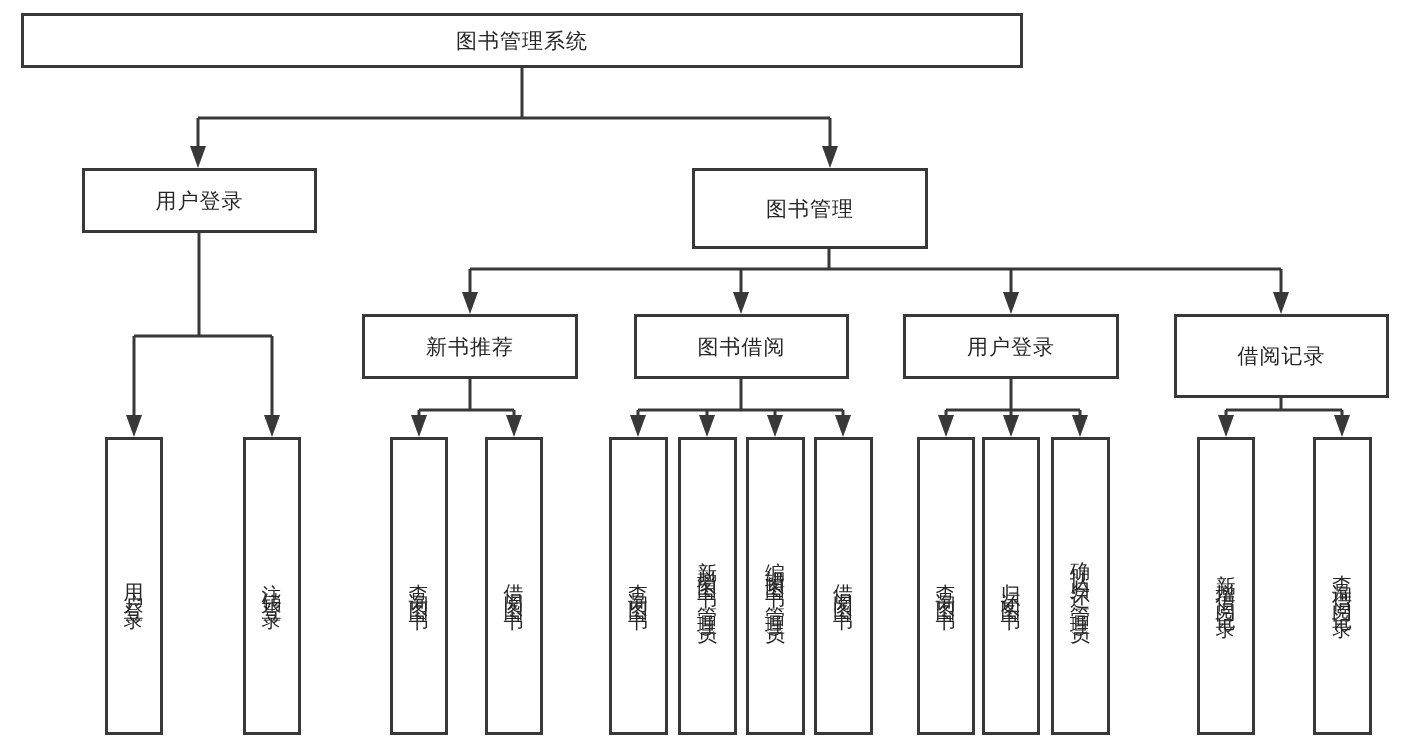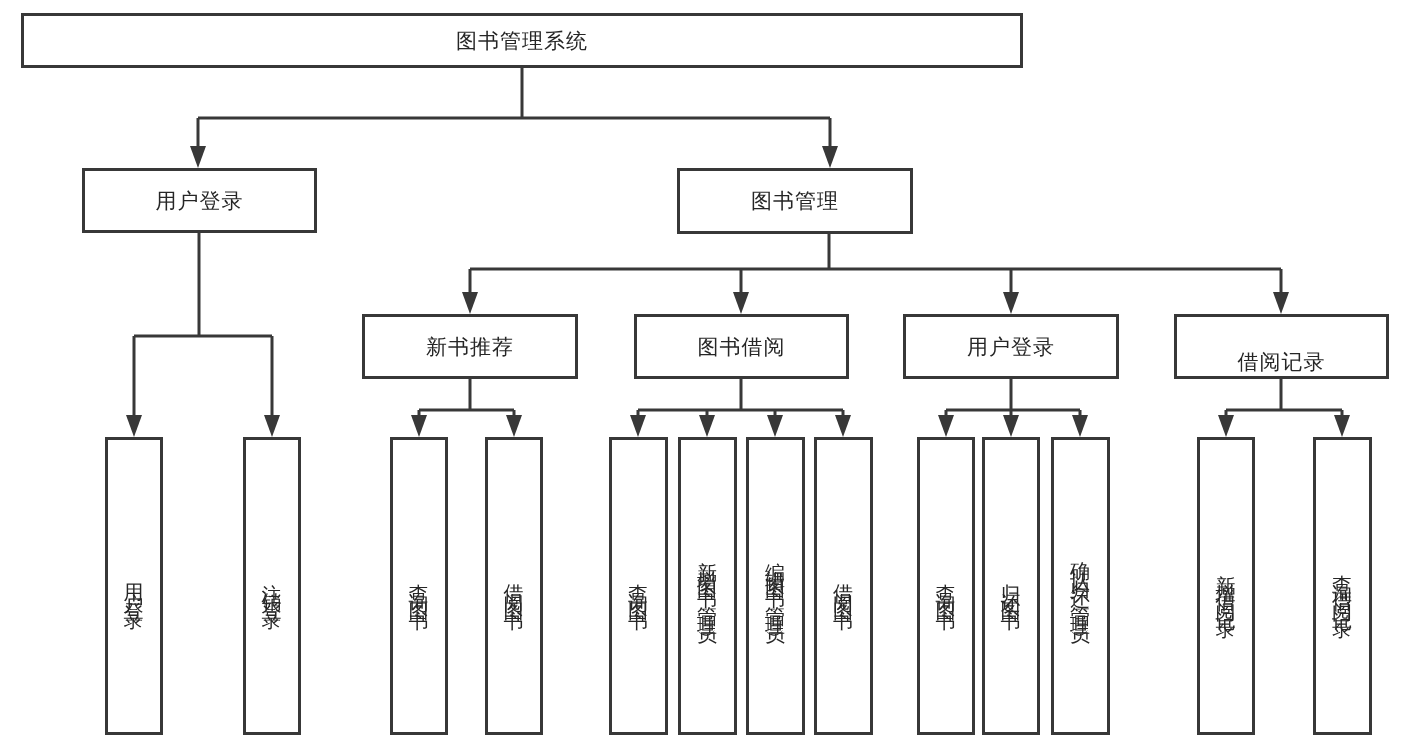--- a/index.html
+++ b/index.html
@@ -72,34 +72,34 @@
     <polygon points="1334,415 1350,415 1342,437"></polygon>
   </svg>
 
   <div class="node" style="left:21px;top:13px;width:1002px;height:55px;">
     <span class="lbl">图书管理系统</span>
   </div>
 
   <div class="node" style="left:82px;top:168px;width:235px;height:65px;">
     <span class="lbl">用户登录</span>
   </div>
-  <div class="node" style="left:677px;top:168px;width:236px;height:66px;text-align:center;">
+  <div class="node" style="left:692px;top:168px;width:236px;height:81px;text-align:center;">
     <span class="lbl">图书管理</span>
   </div>
 
   <div class="node" style="left:634px;top:314px;width:215px;height:65px;">
     <span class="lbl">图书借阅</span>
   </div>
   <div class="node" style="left:362px;top:314px;width:216px;height:65px;">
     <span class="lbl">新书推荐</span>
   </div>
   <div class="node" style="left:903px;top:314px;width:216px;height:65px;">
     <span class="lbl">用户登录</span>
   </div>
-  <div class="node" style="left:1174px;top:314px;width:215px;height:65px;align-items:flex-end;">
+  <div class="node" style="left:1174px;top:314px;width:215px;height:84px;">
     <span class="lbl">借阅记录</span>
   </div>
 
   <div class="node v" style="left:105px;top:437px;width:58px;height:298px;">
     <span class="lbl">用户登录</span>
   </div>
   <div class="node v" style="left:243px;top:437px;width:58px;height:298px;">
     <span class="lbl">注销登录</span>
   </div>
 

